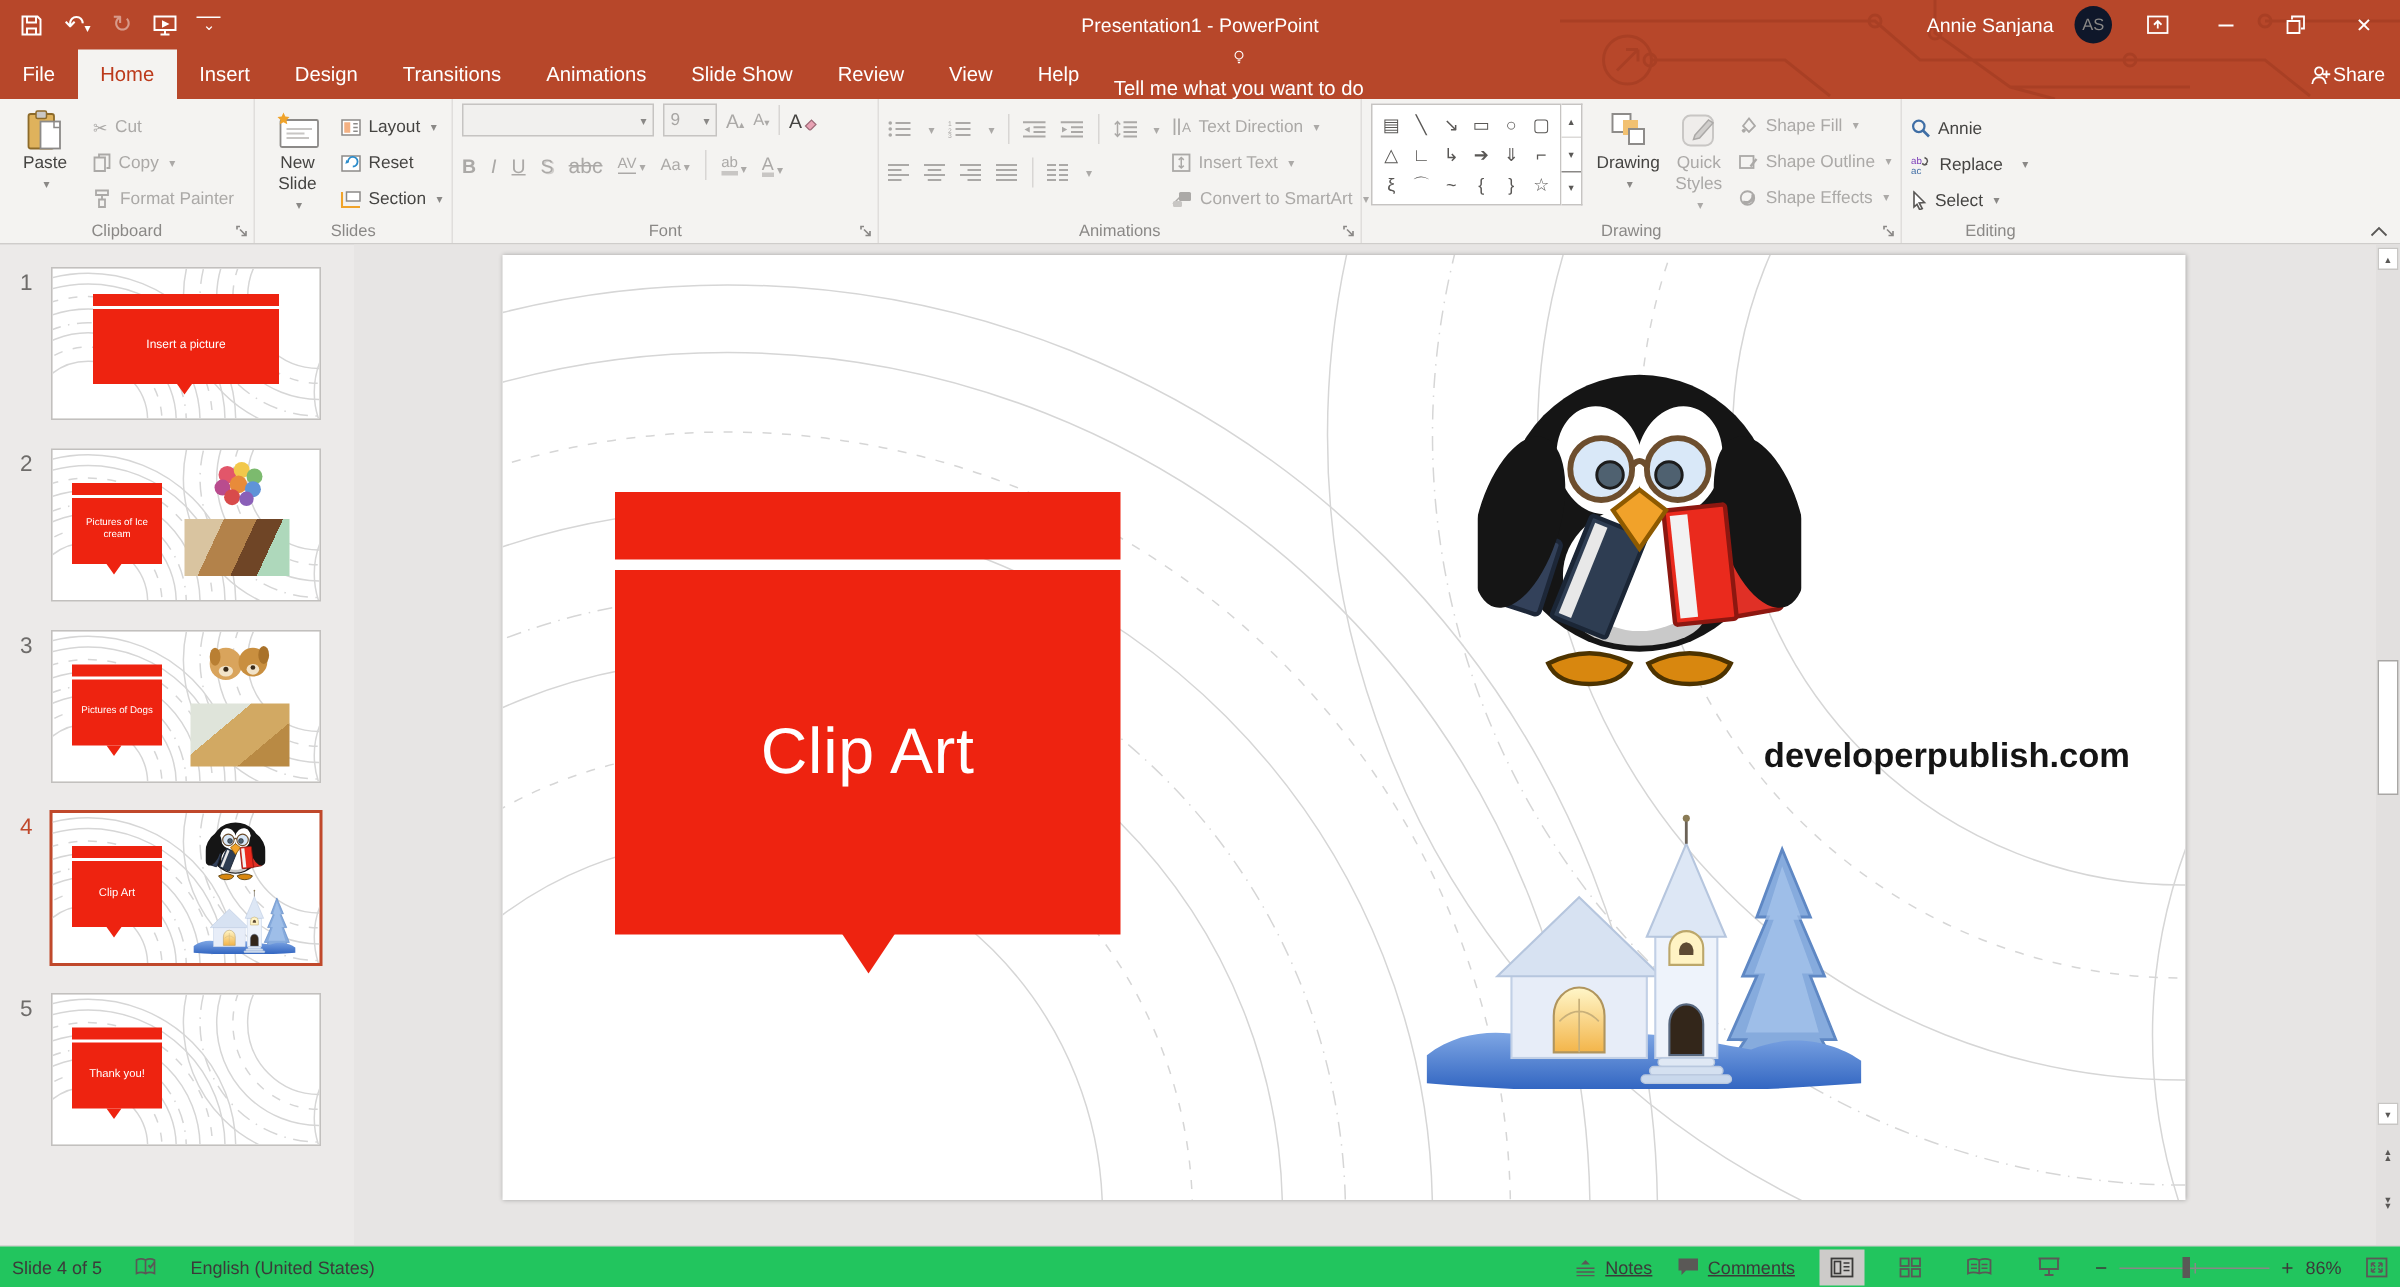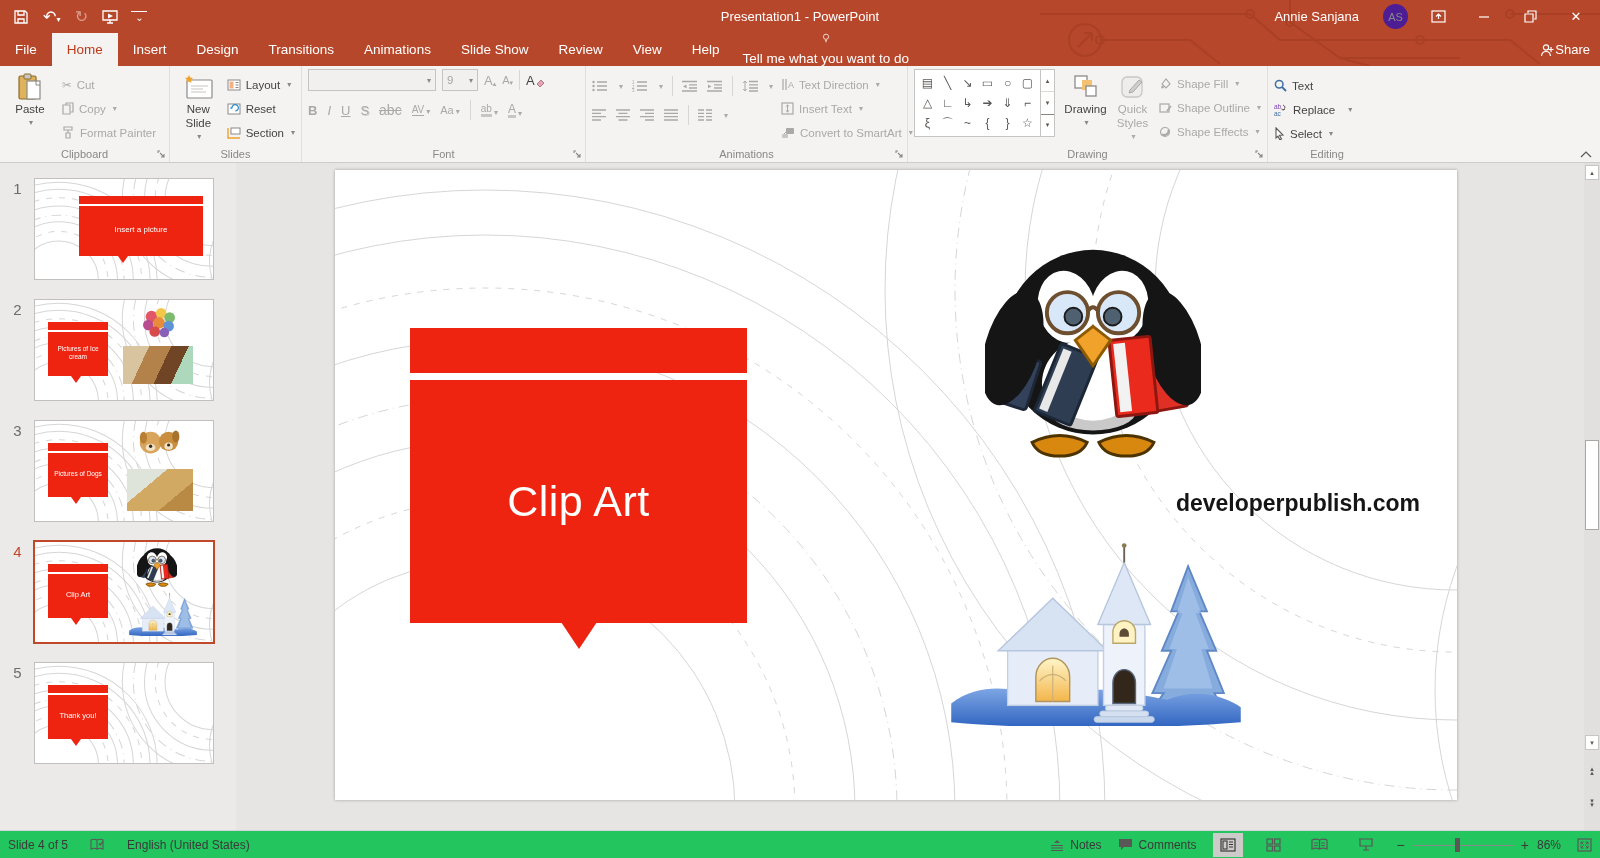--- a/index.html
+++ b/index.html
@@ -11,21 +11,21 @@
   .header { position:relative; background:#b7472a; }
   .circuit { position:absolute; top:0; right:0; pointer-events:none; opacity:.55; }
   .titlebar { height:33px; display:flex; align-items:center; position:relative; color:#fff; }
   .qat { display:flex; align-items:center; gap:13px; margin-left:14px; z-index:2; }
   .qbtn { min-width:16px; text-align:center; font-size:14px; line-height:1; color:#fff; }
   .qbtn.dim { opacity:.45; }
   .qat .caret { font-size:8px; }
   .title-center { position:absolute; left:0; right:0; top:0; bottom:0; display:flex; align-items:center; justify-content:center; font-size:13px; pointer-events:none; z-index:1; }
   .tb-right { margin-left:auto; display:flex; align-items:center; gap:14px; padding-right:8px; z-index:2; }
   .user-name { font-size:13px; }
-  .avatar { width:25px; height:25px; border-radius:50%; background:#4c1d95; color:#8a8886; font-size:11px; display:flex; align-items:center; justify-content:center;margin-left:10px; }
+  .avatar { width:25px; height:25px; border-radius:50%; background:#0f172a; color:#8a8886; font-size:11px; display:flex; align-items:center; justify-content:center; }
   .winbtn { width:32px; height:33px; display:flex; align-items:center; justify-content:center; font-size:13px; color:#fff; }
 
   .tabrow { height:33px; display:flex; align-items:stretch; color:#fff; font-size:13.5px; position:relative; z-index:1; }
   .tab { padding:0 15px; display:flex; align-items:center; }
   .tab.active { background:#f4f3f1; color:#bc3a1b; }
   .tellme { display:flex; align-items:center; gap:8px; padding-left:8px;flex-direction:column; }
   .share { position:absolute; right:10px; top:0; bottom:0; display:flex; align-items:center; gap:0; font-size:13px; }
 
   
   .ribbon { height:97px; background:#f4f3f1; border-bottom:1px solid #cfcdcb; display:flex; position:relative; font-size:11.5px; color:#454442; }
@@ -63,21 +63,21 @@
   .tnum.sel { color:#c0482b; }
   .thumb { width:178px; height:100px; background:#fff; outline:1px solid #c2c0be; position:relative; overflow:hidden; }
   .thumb.sel { outline:2px solid #c0482b; }
   .thumb .swirl { position:absolute; inset:0; width:100%; height:100%; }
   .mini-callout { position:absolute; background:#ee2310; }
   .mini-line { position:absolute; top:8px; left:0; right:0; height:2px; background:#fff; }
   .mini-txt { position:absolute; top:10px; bottom:2px; left:2px; right:2px; display:flex; align-items:center; justify-content:center; text-align:center; color:#fff; font-size:6.5px; line-height:1.3; }
   .mini-ptr { position:absolute; width:0; height:0; border:5px solid transparent; border-top:7px solid #ee2310; }
   .mc-left { left:13px; top:22px; width:60px; height:54px; }
   .mc-left + .mini-ptr { left:36px; top:76px; }
-  .mc-center { left:44px; top:17px; width:124px; height:60px; }
+  .mc-center { left:27px; top:17px; width:124px; height:60px; }
   .mc-center + .mini-ptr { left:83px; top:77px; }
   .mc-center .mini-txt { font-size:8px; }
   .photo { position:absolute; }
 
   .main-area { flex:1; position:relative; background:#e7e5e4; }
   .canvas { position:absolute; left:99px; top:7px; width:1122px; height:630px; background:#fff; box-shadow:0 0 3px rgba(0,0,0,.3); overflow:hidden; }
   .canvas .swirl { position:absolute; inset:0; width:100%; height:100%; }
   .bar-shape { position:absolute; left:75px; top:158px; width:337px; height:45px; background:#ee2310; }
   .box-shape { position:absolute; left:75px; top:210px; width:337px; height:243px; background:#ee2310; display:flex; align-items:center; justify-content:center; }
   .box-shape span { color:#fff; font-size:43px; letter-spacing:.5px; }
@@ -95,21 +95,21 @@
   .statusbar { height:28px; background:#22c55e; border-top:1px solid #d6d4d2; display:flex; align-items:center; font-size:12px; color:#3b3a39; padding:0 8px; }
   .sb-left { display:flex; align-items:center; gap:22px; }
   .sb-right { margin-left:auto; display:flex; align-items:center; gap:16px; }
   .viewbtn { width:30px; height:24px; display:flex; align-items:center; justify-content:center; }
   .viewbtn.active { background:#cdcbc9; }
   .zoomwrap { display:flex; align-items:center; gap:8px; }
   .ztrack { position:relative; width:100px; height:14px; }
   .ztrack .line { position:absolute; left:0; right:0; top:7px; height:1px; background:#8a8886; }
   .ztrack .tick { position:absolute; left:50px; top:4px; width:1px; height:7px; background:#8a8886; }
   .ztrack .zthumb { position:absolute; left:42px; top:0; width:5px; height:14px; background:#5a5856; }
-  .icon-label { display:flex; align-items:center; gap:6px; }
+  .icon-label { display:flex; align-items:center; gap:6px;text-decoration:underline; }
 </style>
 </head>
 <body>
 
 <svg width="0" height="0" style="position:absolute">
   <defs>
     <g id="sym-swirl">
       <g fill="none" stroke="#d6d6d6" stroke-width="1">
         <circle cx="150" cy="640" r="250" vector-effect="non-scaling-stroke"></circle>
         <circle cx="150" cy="640" r="310" stroke-dasharray="6 7" vector-effect="non-scaling-stroke"></circle>
@@ -638,21 +638,21 @@
 
   <div class="rgroup" style="width:118px; border-right:none">
     <div class="smallcol" style="padding-top:6px">
       <div class="sbtn">
         <span>
             <svg width="13" height="13" viewBox="0 0 13 13">
               <circle cx="5.2" cy="5.2" r="3.8" fill="none" stroke="#3f6ea5" stroke-width="1.5"></circle>
               <path d="M8 8 L12 12" stroke="#3f6ea5" stroke-width="1.8"></path>
             </svg>
           </span>
-        <span>Text</span>
+        <span>Annie</span>
       </div>
       <div class="sbtn">
         <span>
             <svg width="14" height="13" viewBox="0 0 14 13">
               <text x="0" y="6" font-size="6.5" fill="#7a3db8">ab</text>
               <text x="0" y="13" font-size="6.5" fill="#3f6ea5">ac</text>
               <path d="M9 2 q4 2 0 5 l0 0 M9 7 l-1.6 -1 M9 7 l1.8 -0.6" stroke="#5a5856" fill="none"></path>
             </svg>
           </span>
         <span>Replace</span>

